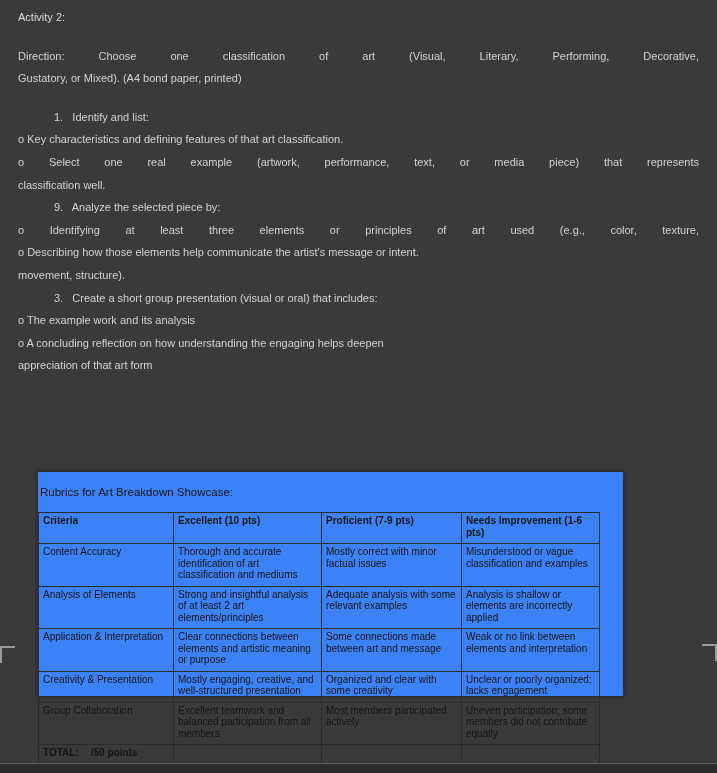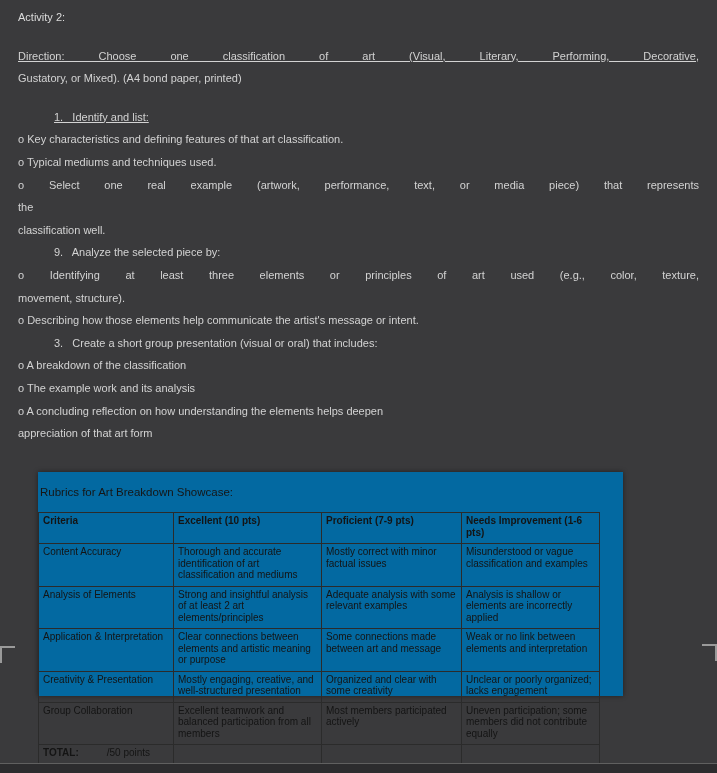--- a/index.html
+++ b/index.html
@@ -15,27 +15,27 @@
     top: 6px; left: 18px;
     width: 681px;
     color: #d3d3d3;
     font-size: 11px;
     line-height: 22.6px;
   }
   .line { white-space: pre-wrap; min-height: 22.6px; }
   .title-line { color: #dcdcdc; }
   .num { padding-left: 36px; }
   .just { text-align: justify; text-align-last: justify; }
-  .gap-lg { margin-top: 16px; text-decoration: underline; }
+  .gap-lg { margin-top: 16px; }
 
   .panel {
     position: absolute;
     left: 38px; top: 472px;
     width: 585px; height: 224px;
-    background: #0369a1;
+    background: #3b82f6;
     box-sizing: border-box;
     padding: 10px 0;
     color: #141414;
     box-shadow: 0 0 5px rgba(0,0,0,0.45);
   }
   .panel-title {
     font-size: 11.5px;
     margin: 4px 0 14px 2px;
     color: #161616;
   }
@@ -49,21 +49,21 @@
   }
   table.rubric th, table.rubric td {
     border: 1px solid #2b2b2b;
     padding: 2px 4px 5px 4px;
     vertical-align: top;
     text-align: left;
     overflow: hidden;
   }
   table.rubric th { font-weight: bold; }
   .total-label { font-weight: bold; margin-top: 16px; }
-  .total-value { margin-left: 28px; }
+  .total-value { margin-left: 12px; font-weight: bold; }
 
   .corner-mark {
     position: absolute;
     width: 13px; height: 15px;
   }
   .corner-left {
     left: 0; top: 646px;
     border-top: 2px solid #9a9a9a;
     border-left: 2px solid #9a9a9a;
   }
@@ -82,32 +82,29 @@
 </style>
 </head>
 <body>
 
 <div class="doc">
   <div class="line title-line">Activity 2:</div>
   <div class="line just gap-lg">Direction: Choose one classification of art (Visual, Literary, Performing, Decorative,</div>
   <div class="line">Gustatory, or Mixed). (A4 bond paper, printed)</div>
   <div class="line num gap-lg">1.   Identify and list:</div>
   <div class="line">o Key characteristics and defining features of that art classification.</div>
-  <div class="line">o Typical mediums and techniques used.</div>
   <div class="line just">o Select one real example (artwork, performance, text, or media piece) that represents</div>
-  <div class="line">the</div>
   <div class="line">classification well.</div>
   <div class="line num">9.   Analyze the selected piece by:</div>
   <div class="line just">o Identifying at least three elements or principles of art used (e.g., color, texture,</div>
+  <div class="line">o Describing how those elements help communicate the artist's message or intent.</div>
   <div class="line">movement, structure).</div>
-  <div class="line">o Describing how those elements help communicate the artist's message or intent.</div>
   <div class="line num">3.   Create a short group presentation (visual or oral) that includes:</div>
-  <div class="line">o A breakdown of the classification</div>
   <div class="line">o The example work and its analysis</div>
-  <div class="line">o A concluding reflection on how understanding the elements helps deepen</div>
+  <div class="line">o A concluding reflection on how understanding the engaging helps deepen</div>
   <div class="line">appreciation of that art form</div>
 </div>
 
 <div class="panel">
   <div class="panel-title">Rubrics for Art Breakdown Showcase:</div>
   <table class="rubric">
     <colgroup>
       <col style="width:135px">
       <col style="width:148px">
       <col style="width:140px">

